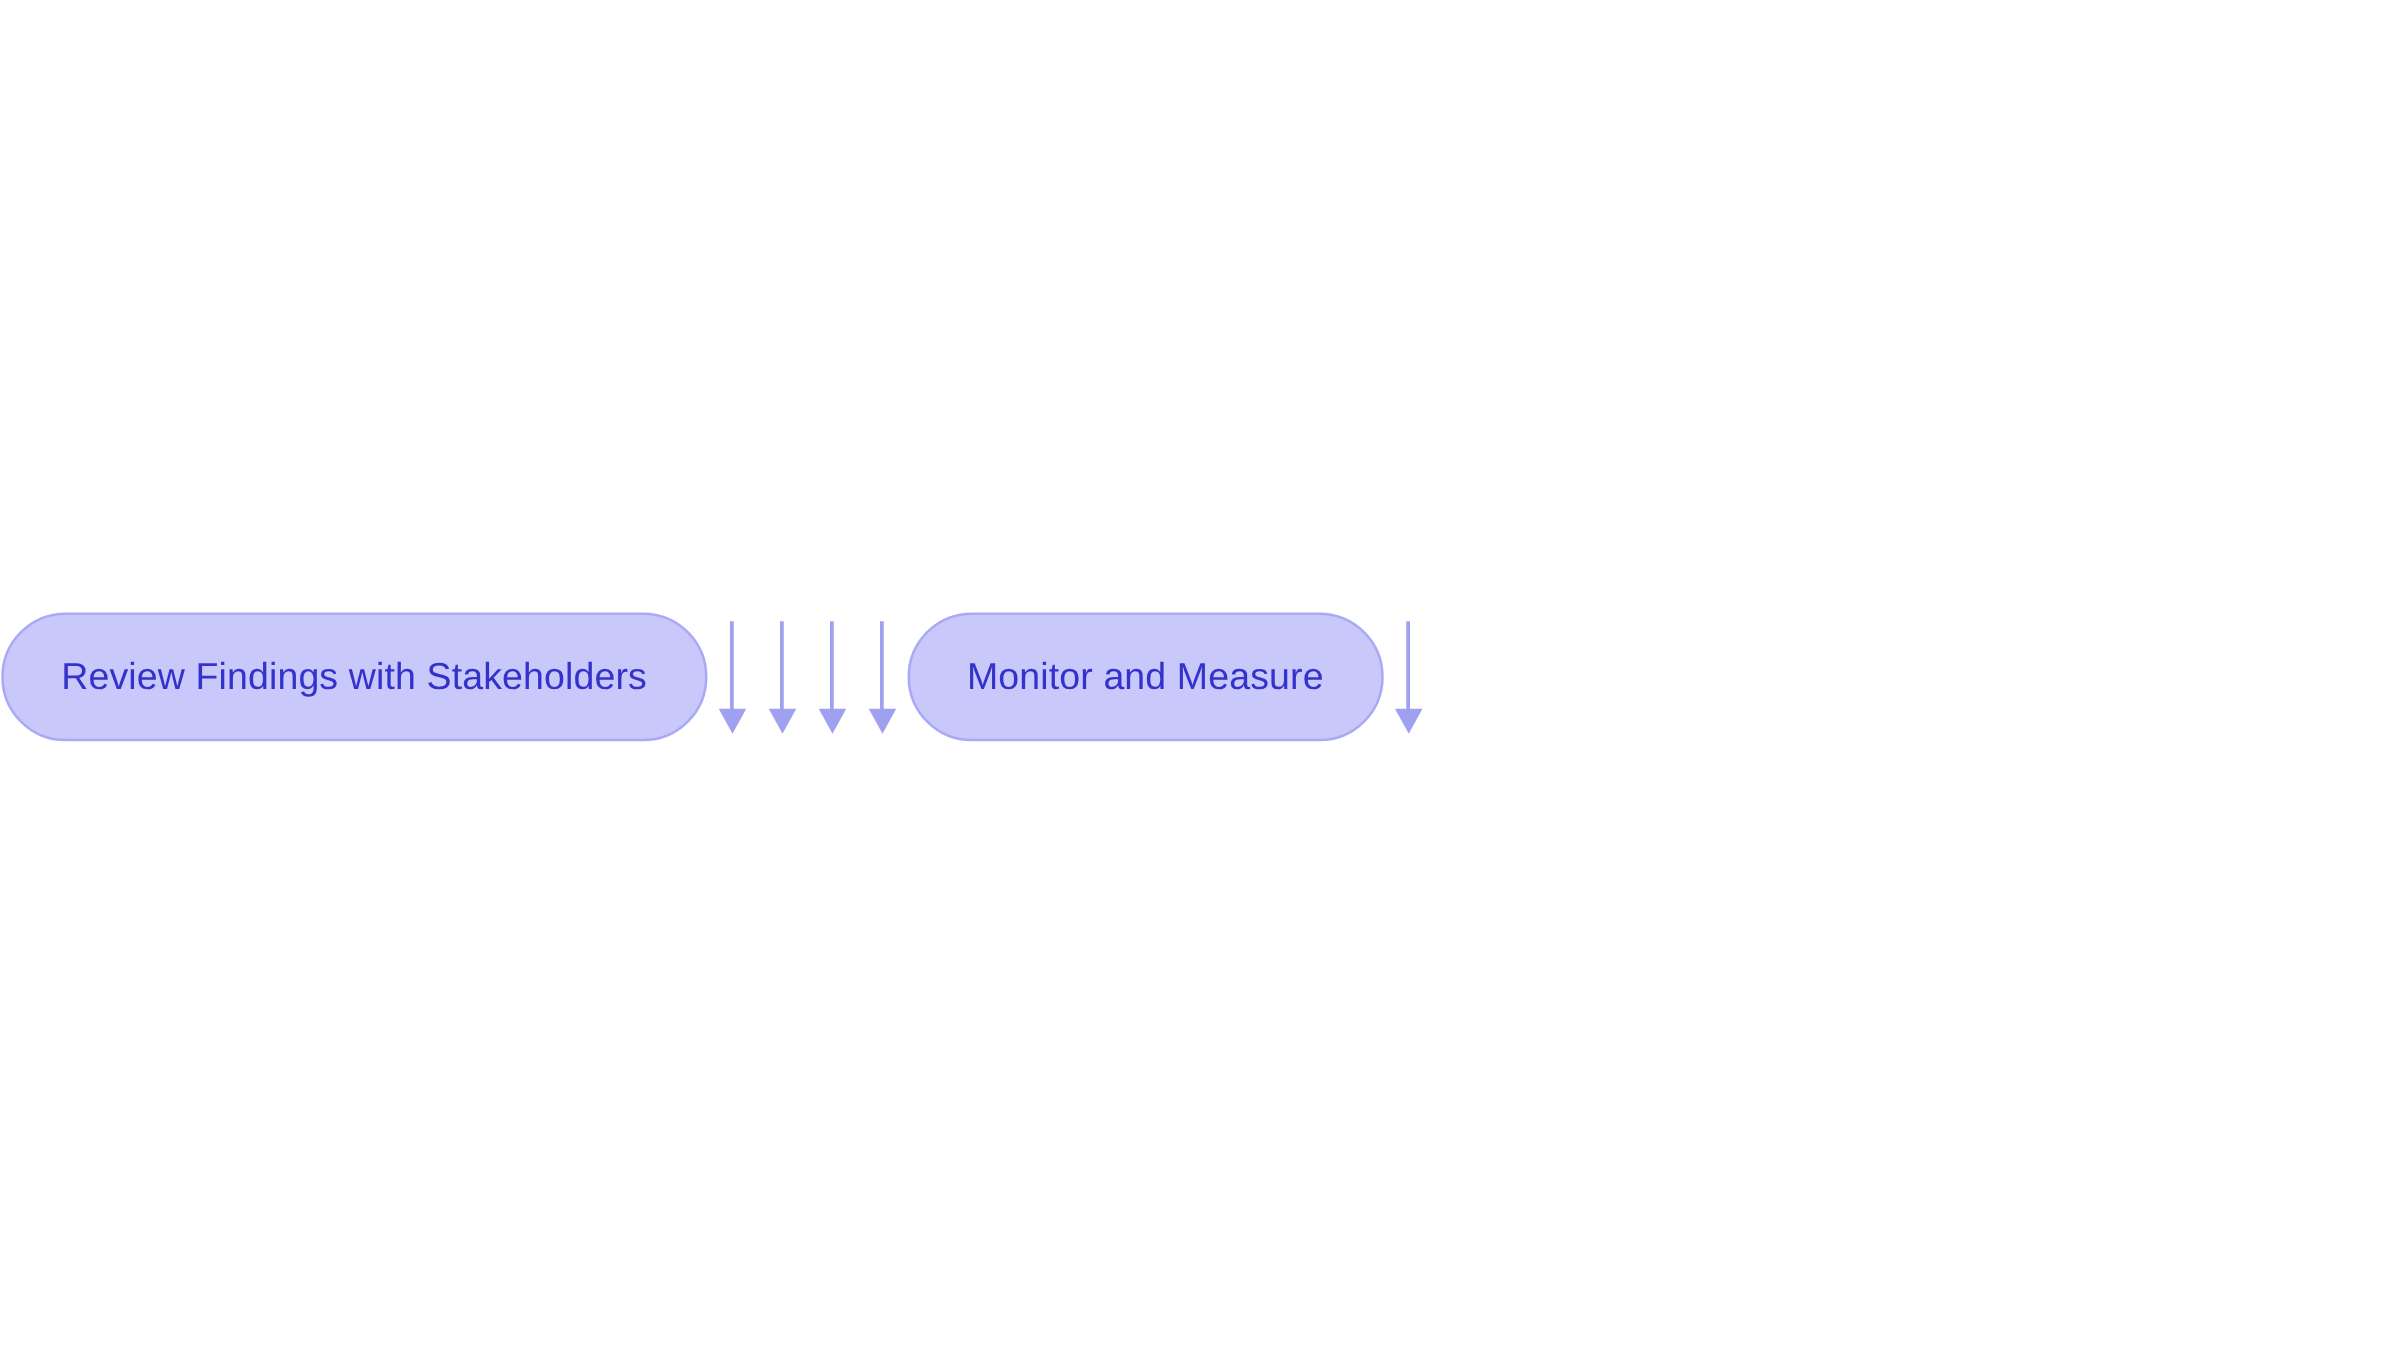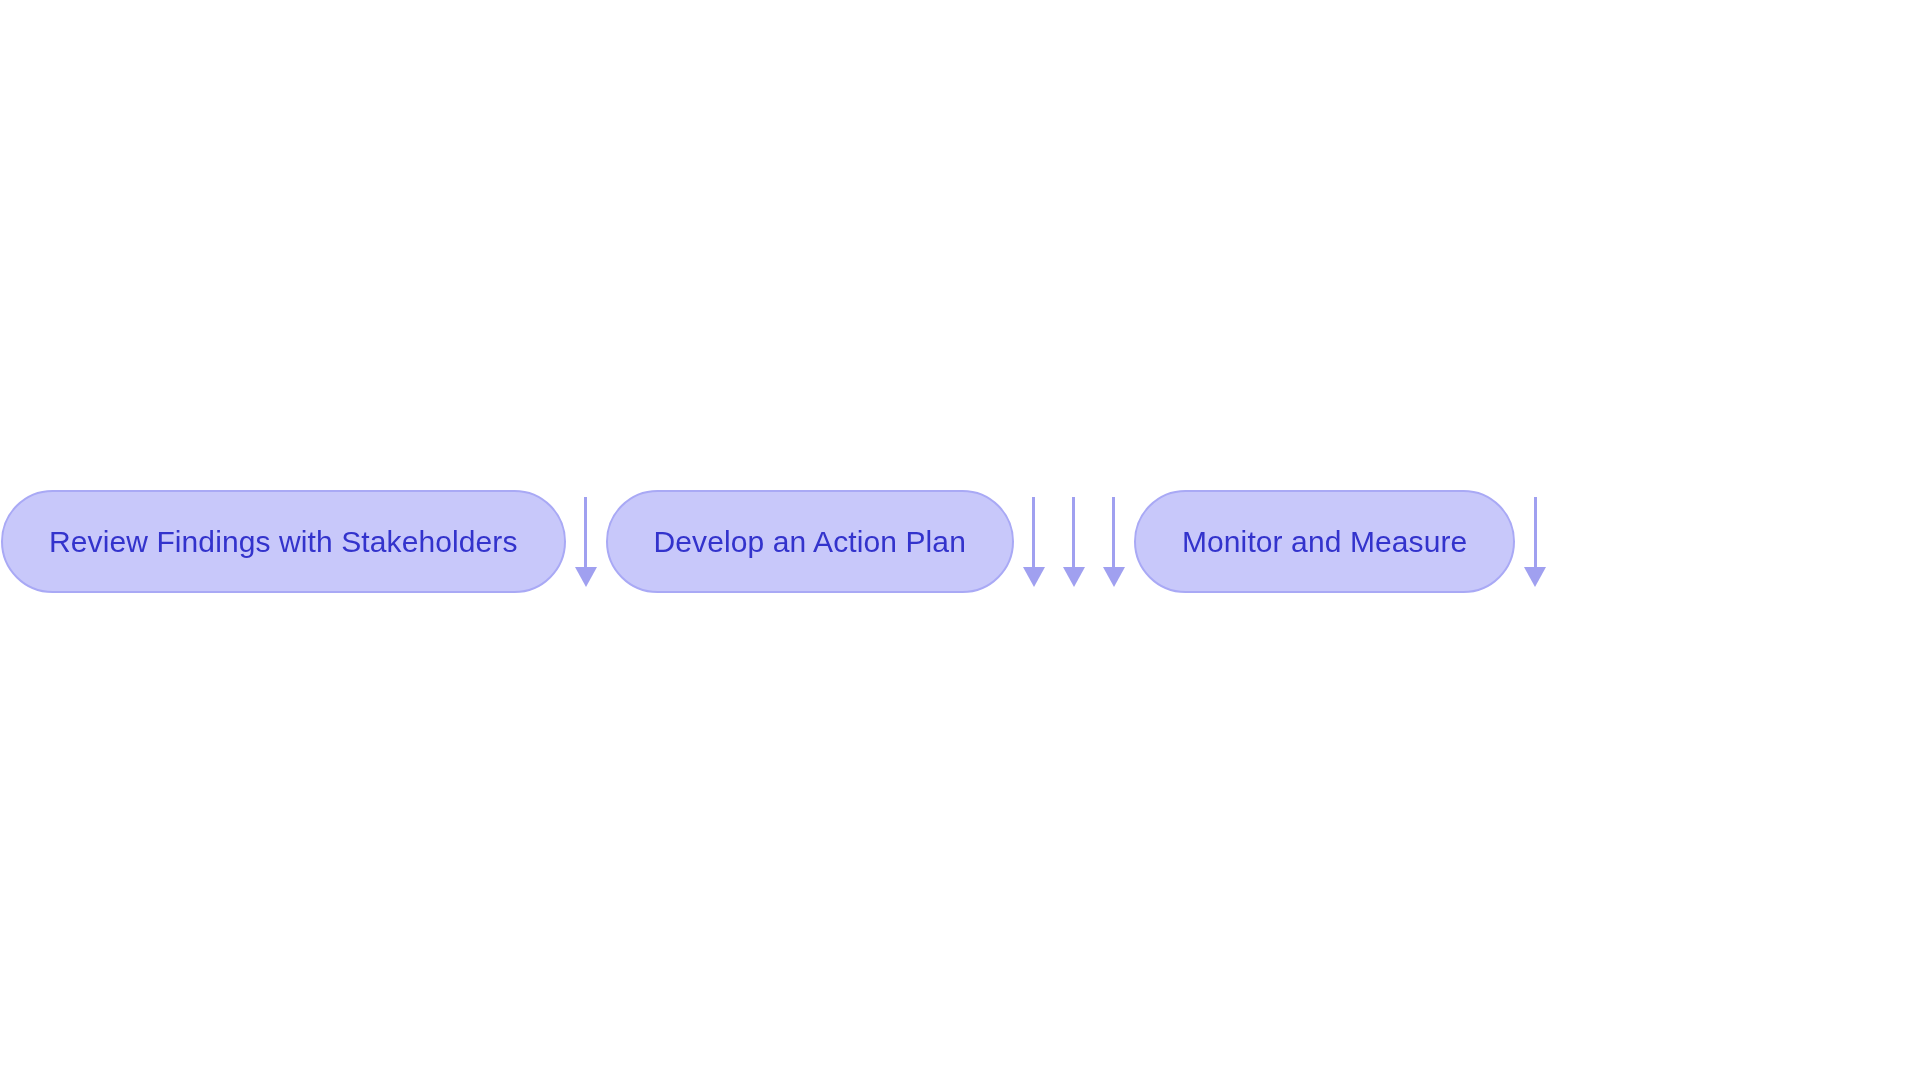--- a/index.html
+++ b/index.html
@@ -95,23 +95,20 @@
 
     <div class="node">
       <span class="node-label">Review Findings with Stakeholders</span>
     </div>
 
     <div class="connector">
       <div class="stem"></div>
       <div class="head"></div>
     </div>
 
-    <div class="node">
-      <span class="node-label">Develop an Action Plan</span>
-    </div>
 
     <div class="connector">
       <div class="stem"></div>
       <div class="head"></div>
     </div>
 
 
     <div class="connector">
       <div class="stem"></div>
       <div class="head"></div>

